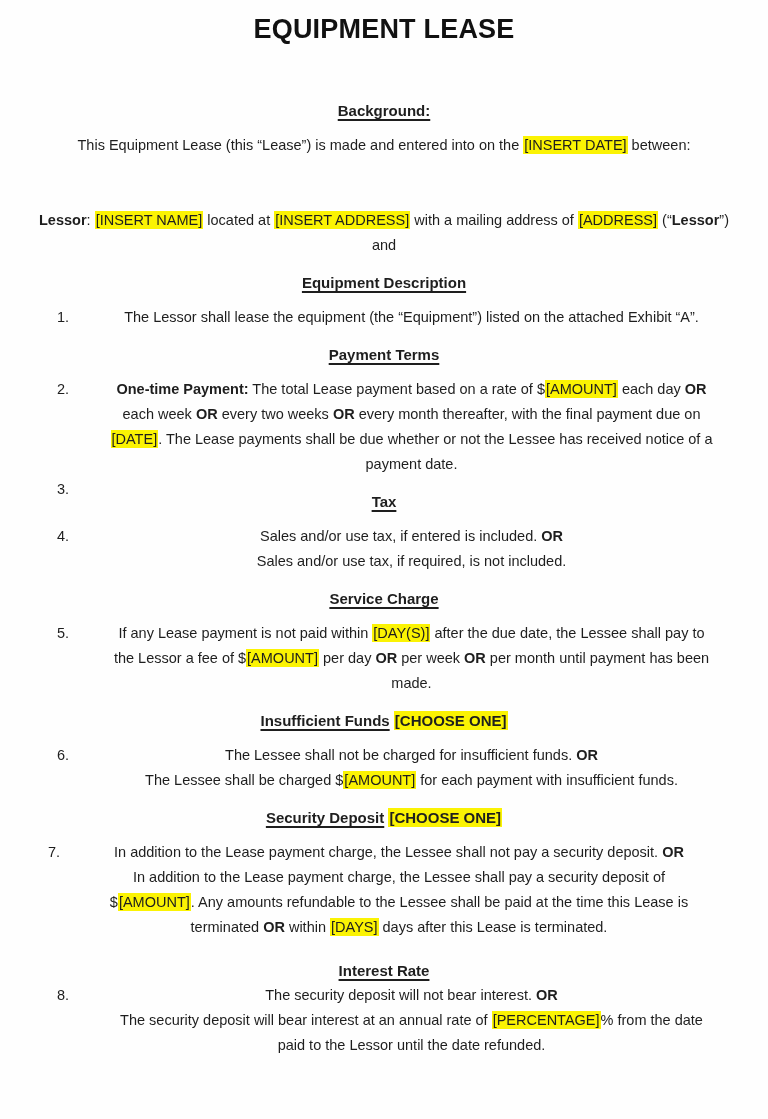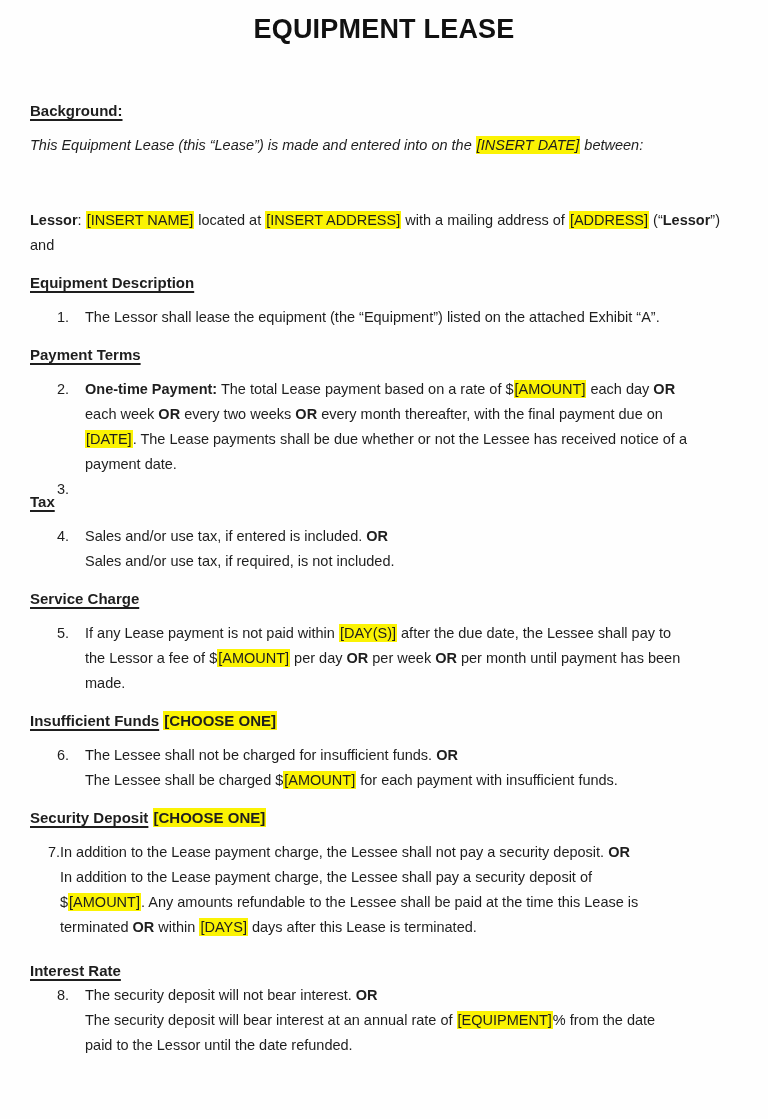--- a/index.html
+++ b/index.html
@@ -21,33 +21,33 @@
   }
   .doc-title {
     text-align: center;
     font-size: 27px;
     line-height: 34px;
     font-weight: 700;
     color: #111111;
     margin: 0 0 52px 0;
     letter-spacing: 0.2px;
   }
-  .block { margin: 0; }
+  .block { margin: 0; text-align: center; }
   .heading {
     font-weight: 700;
     font-size: 15px;
     margin: 12px 0 10px 0;
   }
   .u {
     text-decoration: underline;
     text-decoration-thickness: 1.5px;
     text-underline-offset: 3px;
   }
   .paragraph { margin: 0 0 9px 0; }
-  .gap-xl { margin-bottom: 50px; font-style: italic; }
+  .gap-xl { margin-bottom: 50px; }
   .list-item {
     position: relative;
     padding-left: 55px;
     margin: 0;
   }
   .list-item .num {
     position: absolute;
     left: 27px;
     top: 0;
   }
@@ -77,15 +77,15 @@
       <div class="block list-item"><span class="num">3.</span></div>
       <div class="block heading"><span class="runs"><span class="u">Tax</span></span></div>
       <div class="block list-item"><span class="num">4.</span><span class="runs"><span>Sales and/or use tax, if entered is included. </span><span class="b">OR</span><br><span>Sales and/or use tax, if required, is not included.</span></span></div>
       <div class="block heading"><span class="runs"><span class="u">Service Charge</span></span></div>
       <div class="block list-item"><span class="num">5.</span><span class="runs"><span>If any Lease payment is not paid within </span><span class="hl">[DAY(S)]</span><span> after the due date, the Lessee shall pay to</span><br><span>the Lessor a fee of $</span><span class="hl">[AMOUNT]</span><span> per day </span><span class="b">OR</span><span> per week </span><span class="b">OR</span><span> per month until payment has been</span><br><span>made.</span></span></div>
       <div class="block heading"><span class="runs"><span class="u">Insufficient Funds</span><span> </span><span class="hl">[CHOOSE ONE]</span></span></div>
       <div class="block list-item"><span class="num">6.</span><span class="runs"><span>The Lessee shall not be charged for insufficient funds. </span><span class="b">OR</span><br><span>The Lessee shall be charged $</span><span class="hl">[AMOUNT]</span><span> for each payment with insufficient funds.</span></span></div>
       <div class="block heading"><span class="runs"><span class="u">Security Deposit</span><span> </span><span class="hl">[CHOOSE ONE]</span></span></div>
       <div class="block list-item compact"><span class="num">7.</span><span class="runs"><span>In addition to the Lease payment charge, the Lessee shall not pay a security deposit. </span><span class="b">OR</span><br><span>In addition to the Lease payment charge, the Lessee shall pay a security deposit of</span><br><span>$</span><span class="hl">[AMOUNT]</span><span>. Any amounts refundable to the Lessee shall be paid at the time this Lease is</span><br><span>terminated </span><span class="b">OR</span><span> within </span><span class="hl">[DAYS]</span><span> days after this Lease is terminated.</span></span></div>
       <div class="block heading mt-lg tight-after"><span class="runs"><span class="u">Interest Rate</span></span></div>
-      <div class="block list-item"><span class="num">8.</span><span class="runs"><span>The security deposit will not bear interest. </span><span class="b">OR</span><br><span>The security deposit will bear interest at an annual rate of </span><span class="hl">[EQUIPMENT]</span><span>% from the date</span><br><span>paid to the Lessor until the date refunded.</span></span></div>
+      <div class="block list-item"><span class="num">8.</span><span class="runs"><span>The security deposit will not bear interest. </span><span class="b">OR</span><br><span>The security deposit will bear interest at an annual rate of </span><span class="hl">[PERCENTAGE]</span><span>% from the date</span><br><span>paid to the Lessor until the date refunded.</span></span></div>
     </div>
 </div>
 
 </body></html>

